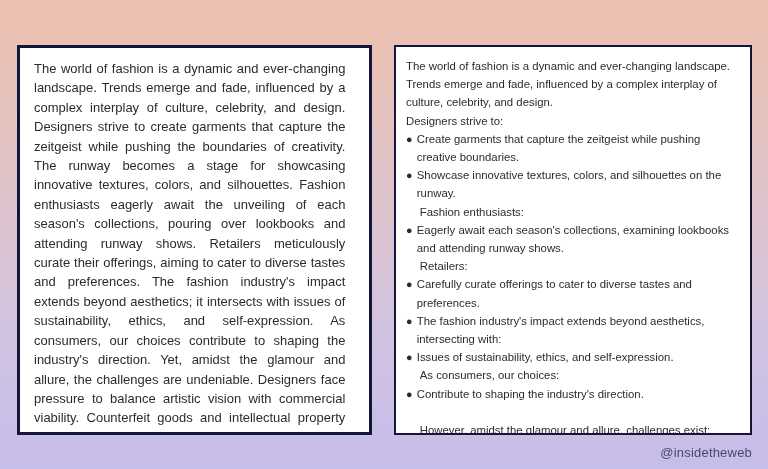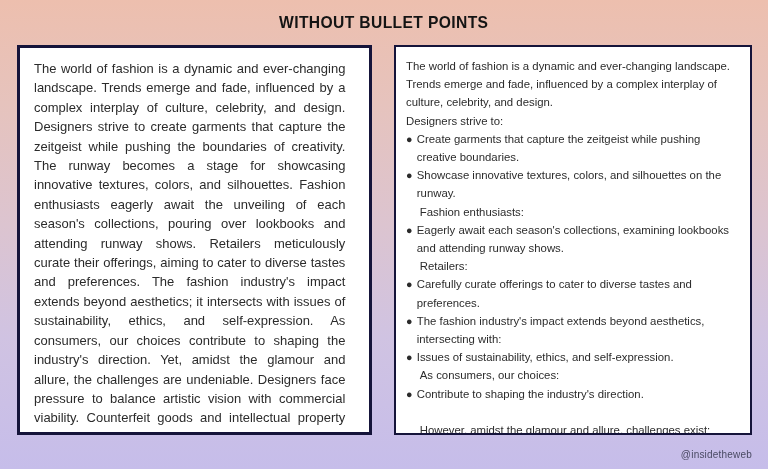--- a/index.html
+++ b/index.html
@@ -130,34 +130,31 @@
   .bullet-text {
     flex: 1 1 auto;
   }
 
   
   .watermark {
     position: absolute;
     right: 16px;
     bottom: 9px;
     font-family: "Liberation Sans Narrow", "Liberation Sans", sans-serif;
-    font-size: 10px;
+    font-size: 13px;
     color: #4a4a63;
     letter-spacing: 0.2px;
   }
 </style>
 </head>
 <body>
 
 <div class="canvas">
 
   <div class="heading-row">
-    <div class="heading-cell">
-      <div class="heading-text">WITHOUT BULLET POINTS</div>
-    </div>
   </div>
 
   <div class="panel panel-left">
     <div class="panel-inner-left">
       <p class="para-left">The world of fashion is a dynamic and ever-changing landscape. Trends emerge and fade, influenced by a complex interplay of culture, celebrity, and design. Designers strive to create garments that capture the zeitgeist while pushing the boundaries of creativity. The runway becomes a stage for showcasing innovative textures, colors, and silhouettes. Fashion enthusiasts eagerly await the unveiling of each season's collections, pouring over lookbooks and attending runway shows. Retailers meticulously curate their offerings, aiming to cater to diverse tastes and preferences. The fashion industry's impact extends beyond aesthetics; it intersects with issues of sustainability, ethics, and self-expression. As consumers, our choices contribute to shaping the industry's direction. Yet, amidst the glamour and allure, the challenges are undeniable. Designers face pressure to balance artistic vision with commercial viability. Counterfeit goods and intellectual property infringement persist as threats. The fast fashion phenomenon raises concerns about waste and exploitation. Navigating this intricate landscape requires an understanding of the nuances, a discerning eye, and an appreciation for the artistry that threads through every garment."</p>
     </div>
   </div>
 
   <div class="panel panel-right">
     <div class="panel-inner-right" id="right-content">

